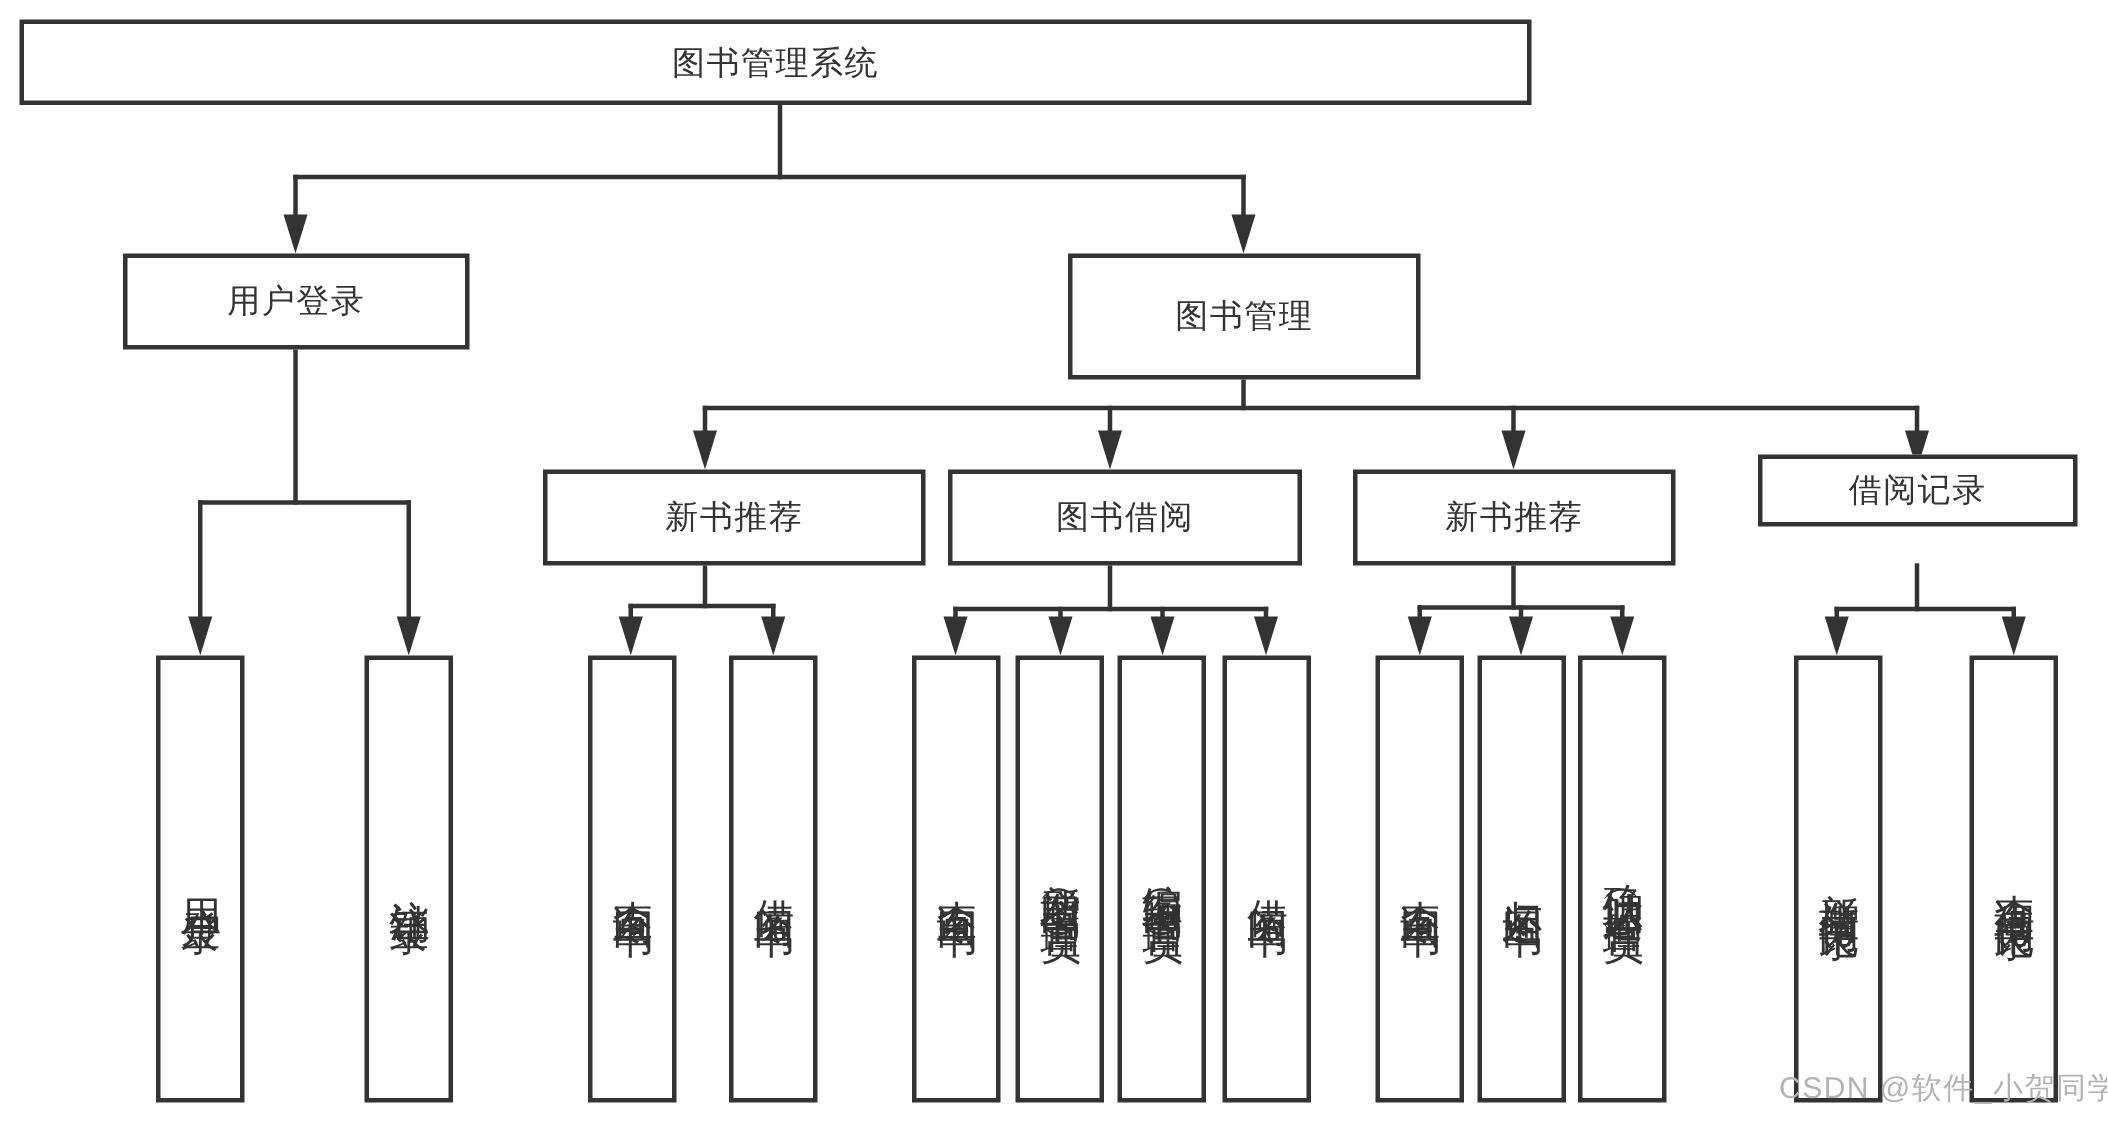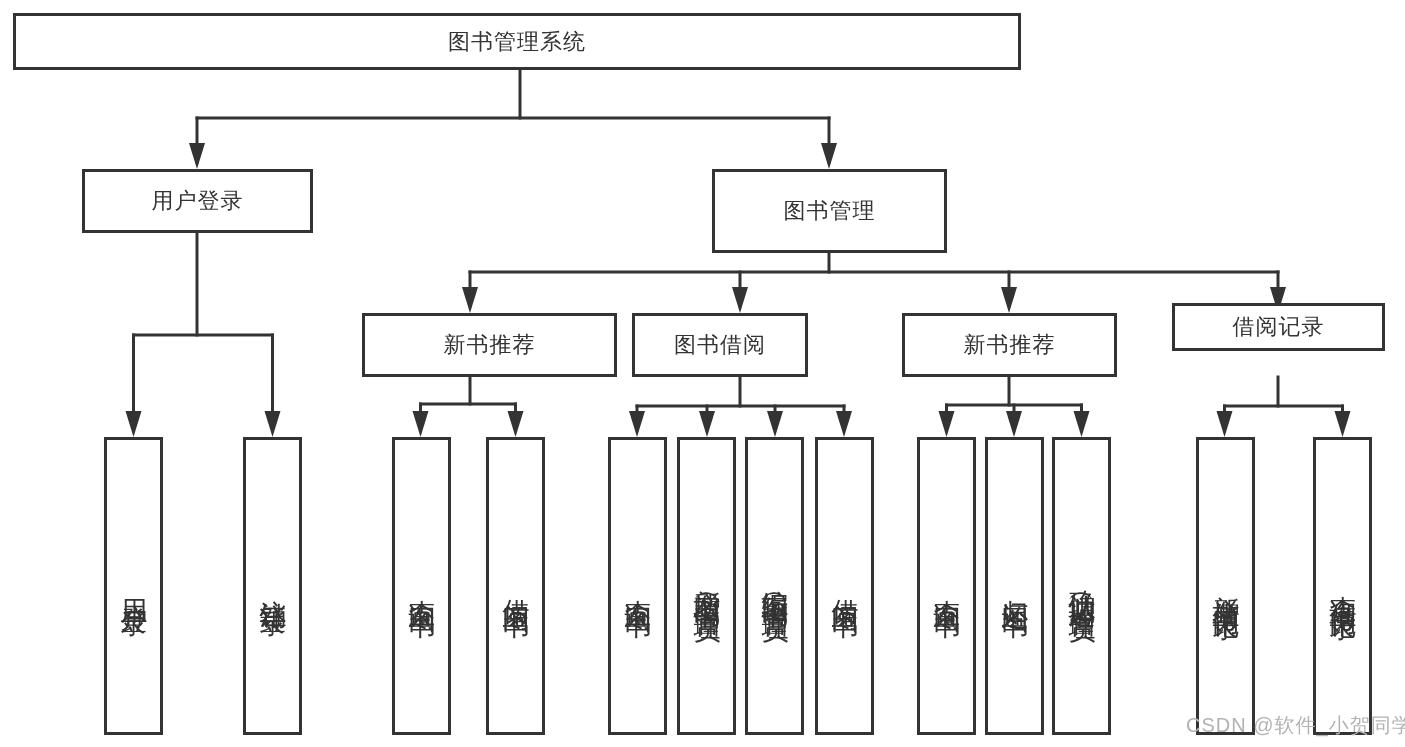--- a/index.html
+++ b/index.html
@@ -28,21 +28,21 @@
     writing-mode: vertical-rl;
     text-orientation: mixed;
     letter-spacing: 4px;
     line-height: 1;
     white-space: nowrap;
   }
   .lvl1 { left: 13px;  top: 13px;  width: 1008px; height: 57px; }
   .n-userlogin   { left: 82px;   top: 169px; width: 231px; height: 64px; }
   .n-bookmgmt    { left: 712px;  top: 169px; width: 235px; height: 84px; }
   .n-newbook     { left: 362px;  top: 313px; width: 255px; height: 64px; }
-  .n-bookborrow  { left: 632px;  top: 313px; width: 176px; height: 64px; }
+  .n-bookborrow  { left: 632px;  top: 313px; width: 236px; height: 64px; }
   .n-currborrow  { left: 902px;  top: 313px; width: 215px; height: 64px; }
   .n-borrowrec   { left: 1172px; top: 303px; width: 213px; height: 48px; }
   .leaf { top: 437px; width: 59px; height: 298px; }
   .lf-a1 { left: 104px; }  .lf-a2 { left: 243px; }
   .lf-b1 { left: 392px; }  .lf-b2 { left: 486px; }
   .lf-c1 { left: 608px; }  .lf-c2 { left: 677px; }  .lf-c3 { left: 745px; }  .lf-c4 { left: 815px; }
   .lf-d1 { left: 917px; }  .lf-d2 { left: 985px; }  .lf-d3 { left: 1052px; }
   .lf-e1 { left: 1196px; } .lf-e2 { left: 1313px; }
   #watermark {
     position: absolute;

